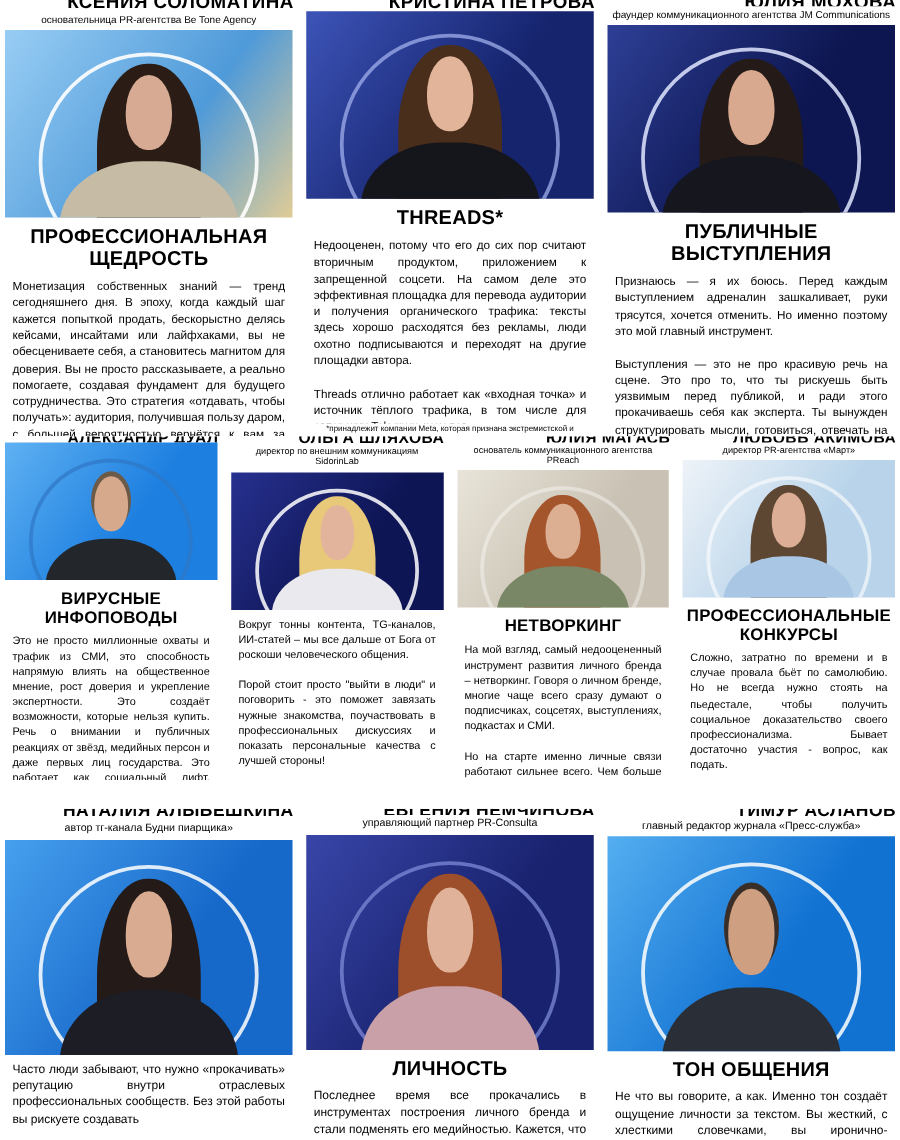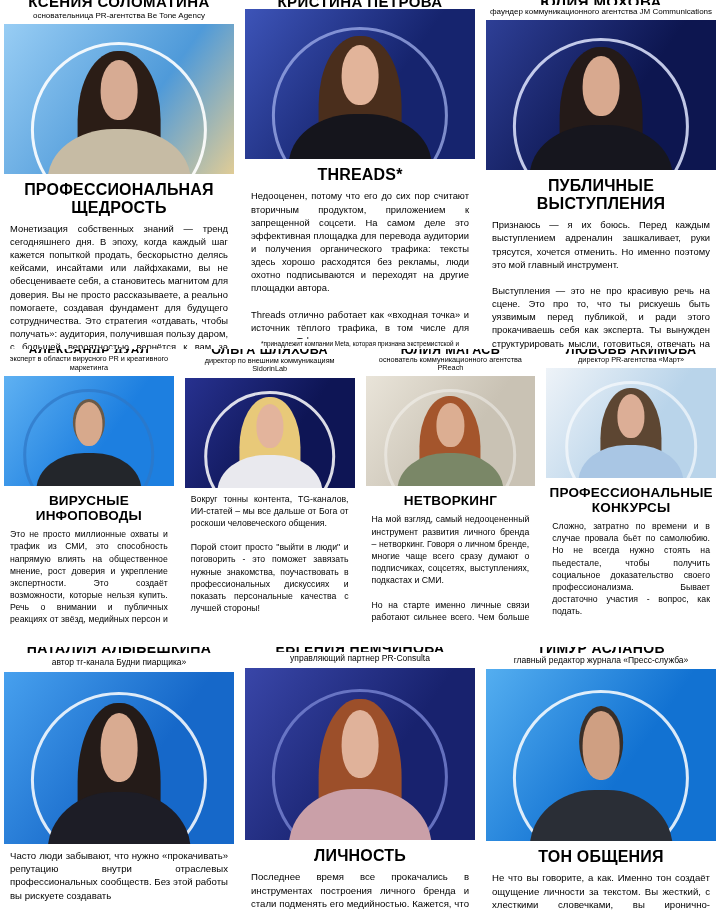--- a/index.html
+++ b/index.html
@@ -6,21 +6,21 @@
   body{
     width:720px;height:912px;overflow:hidden;background:#ffffff;
     font-family:"Liberation Sans", sans-serif;color:#000;
   }
   .collage{width:720px;height:912px;display:flex;flex-direction:column;}
   .row{display:flex;gap:9px;padding:0 3px;box-sizing:border-box;overflow:hidden;}
   .row1{height:358px;}
   .row2{height:282px;}
   .row3{height:272px;margin-top:23px;}
   .card{flex:1;display:flex;flex-direction:column;align-items:center;overflow:hidden;background:#fff;}
-  .clip{overflow:hidden;width:100%;text-align:center;}
+  .clip{overflow:hidden;width:100%;text-align:right;}
   .name{font-weight:700;line-height:1;letter-spacing:.4px;white-space:nowrap;}
   .row1 .clip{height:10px;} .row1 .name{font-size:15px;margin-top:-6px;}
   .row2 .clip{height:8px;}  .row2 .name{font-size:12.5px;margin-top:-5px;}
   .row3 .clip{height:9px;}  .row3 .name{font-size:14px;margin-top:-6px;}
   .subtitle{text-align:center;margin:2px 4px 4px;line-height:1.15;}
   .row1 .subtitle{font-size:8px;}
   .row2 .subtitle{font-size:7.3px;}
   .row3 .subtitle{font-size:8.5px;}
   .photo{
     position:relative;width:calc(100% - 2px);overflow:hidden;flex:0 0 auto;
@@ -109,21 +109,20 @@
 Нетворкинг после выступления — совсем другое дело. Люди подходят к тебе сами, потому что ты уже доказал компетентность. И да, максимальный эффект дают те инструменты, которые выводят из зоны комфорта. Для меня</div>
     </div>
   </div>
 
   <div class="row row2">
 
     <div class="card">
       <div class="clip">
           <div class="name">АЛЕКСАНДР ДУАЛ</div>
         </div>
-      <div class="subtitle">эксперт в области вирусного PR и креативного маркетинга</div>
       <div class="photo bald" style="--bg1:#5fb1f2;--bg2:#1d7fe0;--ring:rgba(47,118,196,0.7);--hair:#6b5a48;--outfit:#23262b;--skin:#d7a98c">
         <div class="ring"></div>
         <div class="hair"></div>
         <div class="face"></div>
         <div class="torso"></div>
       </div>
       <div class="headline">ВИРУСНЫЕ ИНФОПОВОДЫ</div>
       <div class="body">Это не просто миллионные охваты и трафик из СМИ, это способность напрямую влиять на общественное мнение, рост доверия и укрепление экспертности. Это создаёт возможности, которые нельзя купить. Речь о внимании и публичных реакциях от звёзд, медийных персон и даже первых лиц государства. Это работает как социальный лифт, мгновенно выводя ваш авторитет на новый уровень, что, в конечном счёте, напрямую и позитивно отражается не только на репутации, но и на материальной</div>
     </div>
 

